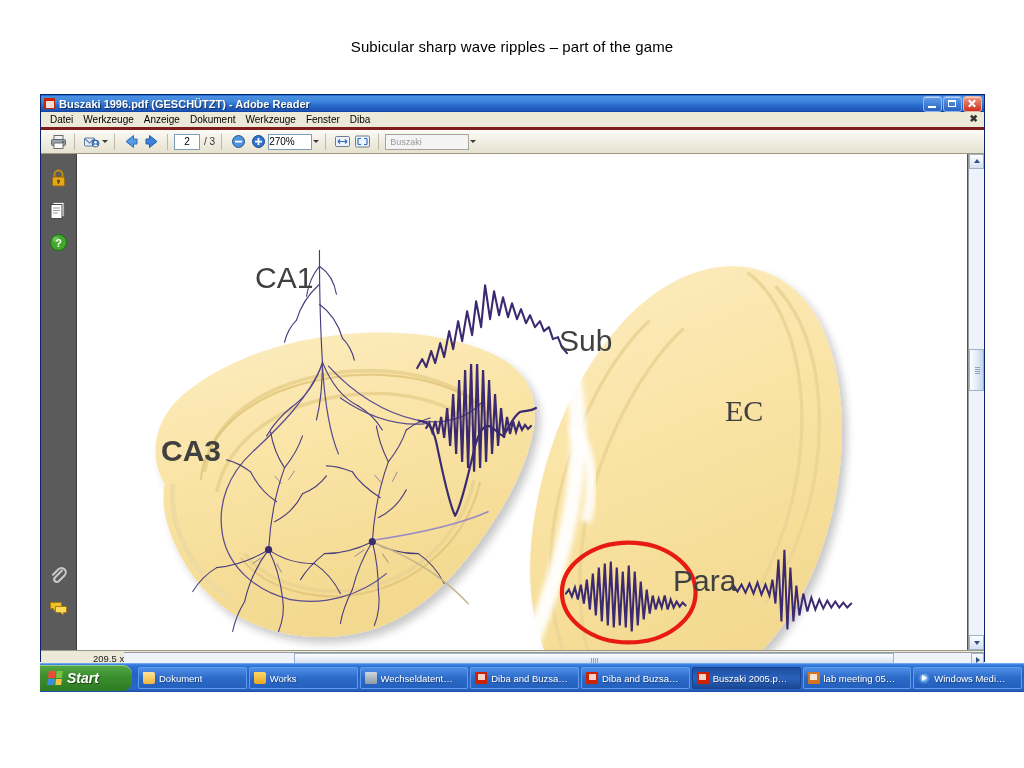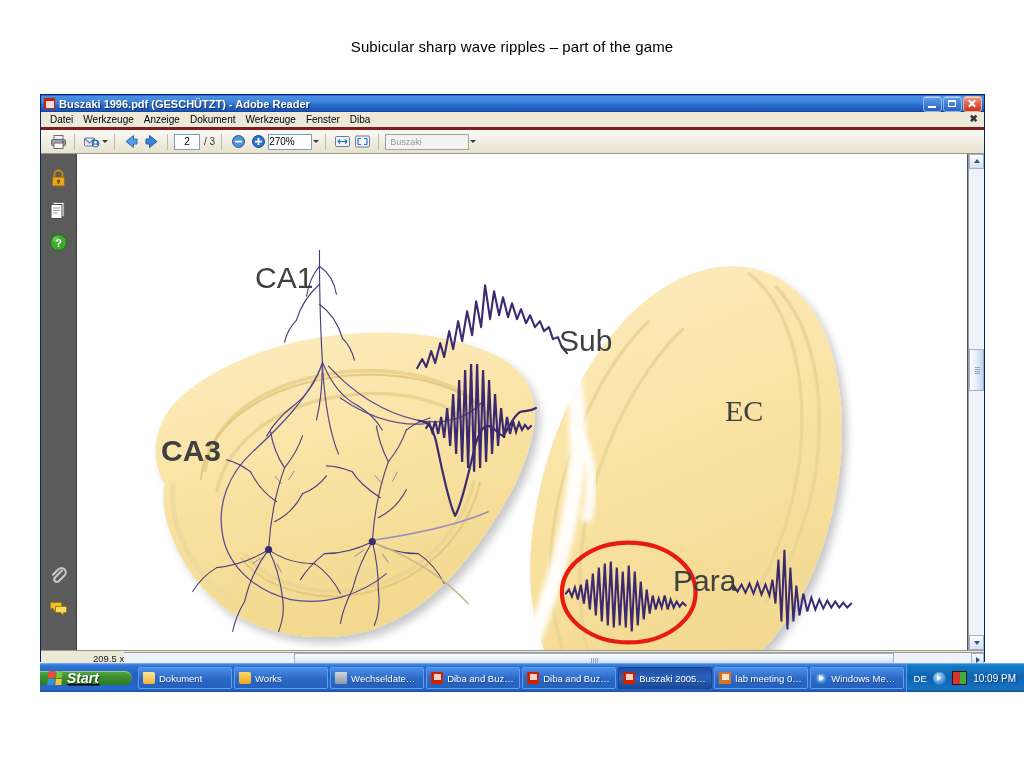--- a/index.html
+++ b/index.html
@@ -291,28 +291,27 @@
   #taskbar {
     position: absolute;
     left: 40px; top: 663px;
     width: 984px; height: 28px;
     background: linear-gradient(to bottom,#3f8ae8 0%,#2f72d6 8%,#245fc4 40%,#2a68cc 88%,#1c4fa8 100%);
     border-top: 1px solid #6ea8f0;
     display: flex; align-items: center;
     overflow: hidden;
   }
   #start-button {
-    width: 92px; height: 14px;
+    width: 92px; height: 26px;
     margin: 0 6px 0 0;
     background: linear-gradient(to bottom,#55a845 0%,#3c8f2e 45%,#2d7a22 100%);
     border-radius: 0 9px 9px 0;
     display: flex; align-items: center;
     box-shadow: inset 0 1px 0 rgba(255,255,255,.4);
     flex: 0 0 auto;
-    text-decoration: underline;
   }
   #start-flag {
     width: 14px; height: 14px;
     margin: 0 5px 0 8px;
     display: grid;
     grid-template-columns: 1fr 1fr;
     grid-template-rows: 1fr 1fr;
     gap: 1px;
     transform: skewX(-6deg);
     flex: 0 0 auto;
@@ -829,19 +828,13 @@
   <div class="task-item">
     <span class="task-icon ppt"></span>
     <span class="task-label">lab meeting 05…</span>
   </div>
 
   <div class="task-item">
     <span class="task-icon wmp"></span>
     <span class="task-label">Windows Medi…</span>
   </div>
 
-  <div id="tray">
-    <span id="tray-lang">DE</span>
-    <span id="tray-vol"></span>
-    <span id="tray-icon2"></span>
-    <span id="tray-clock">10:09 PM</span>
-  </div>
 </div>
 
 </body></html>

